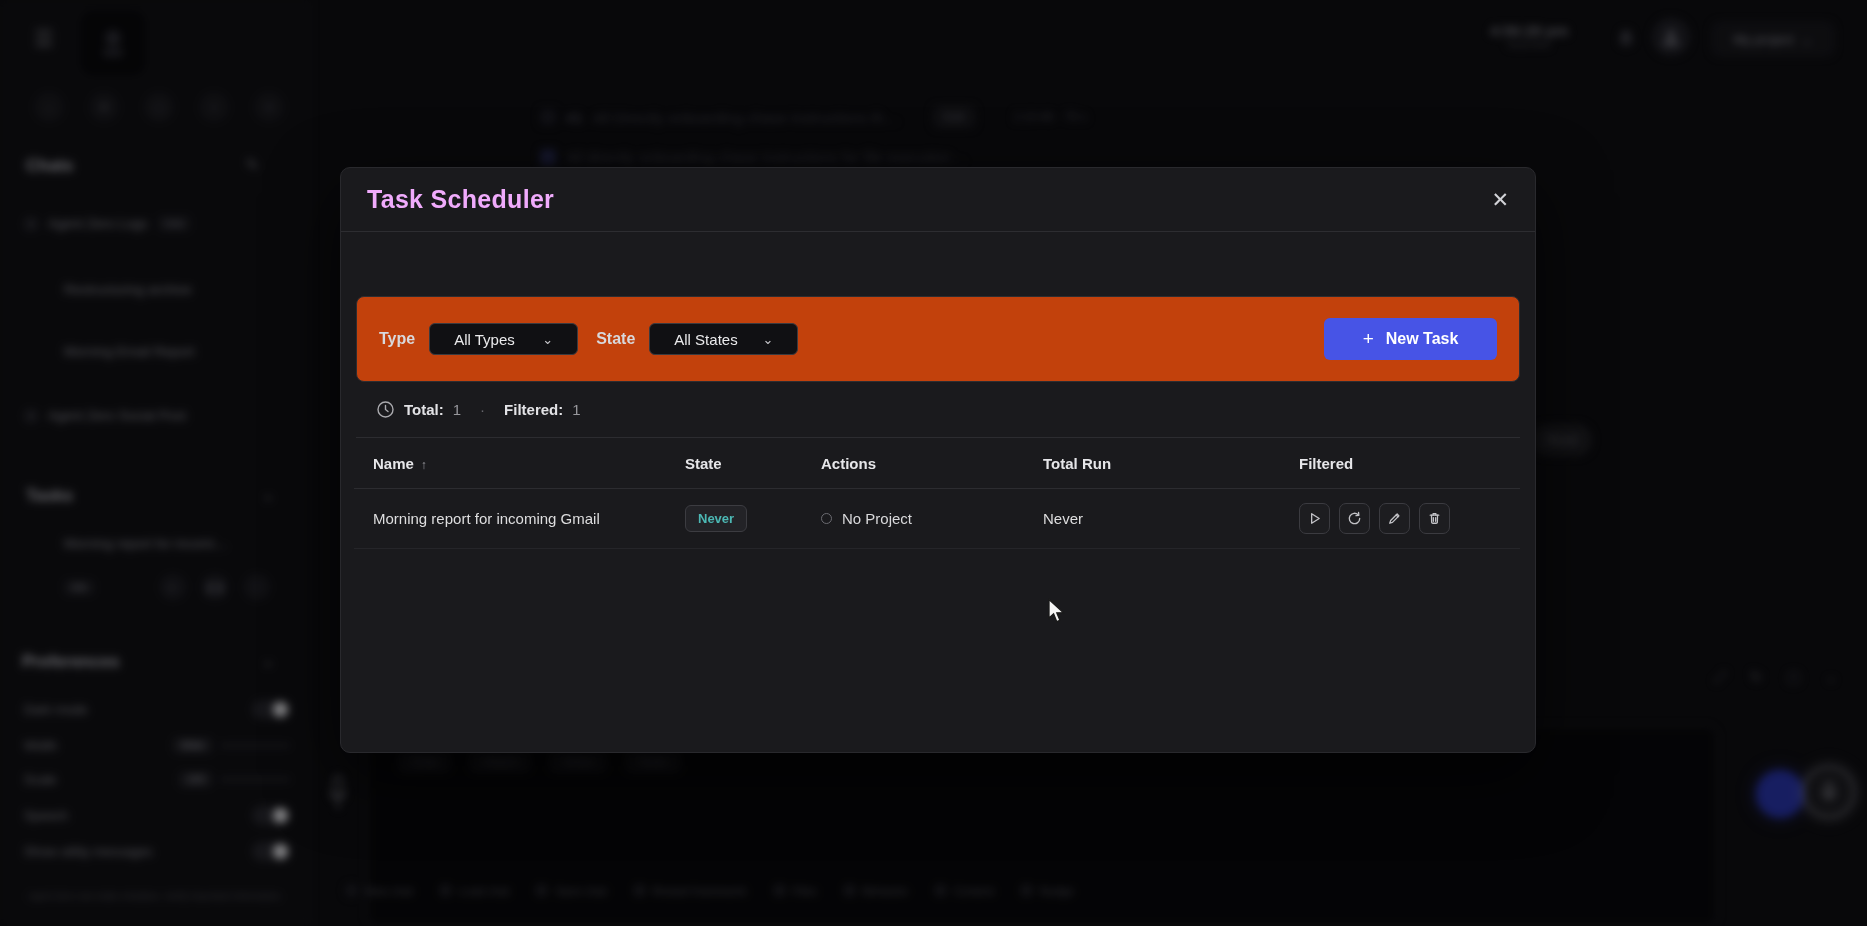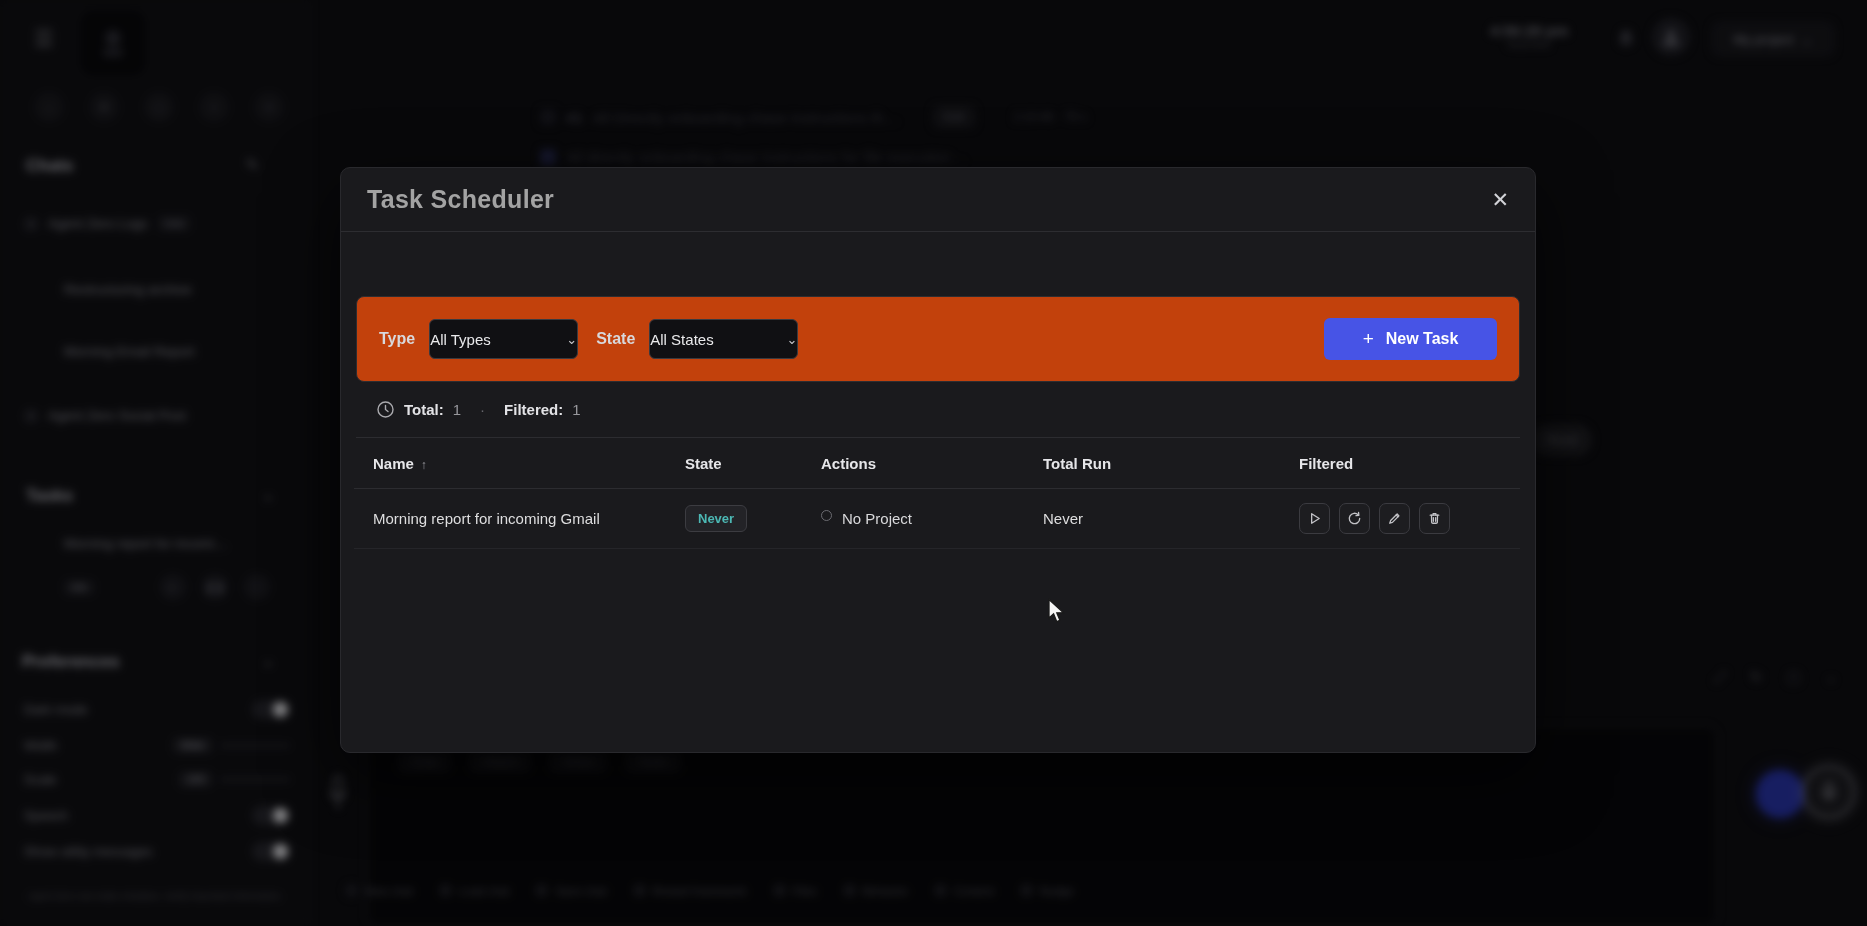--- a/index.html
+++ b/index.html
@@ -56,42 +56,42 @@
 
   .footer-bar { position:absolute; left:345px; top:884px; display:flex; gap:26px; }
   .footer-chip { display:flex; align-items:center; gap:7px; font-size:11.5px; color:#56565e; }
   .footer-chip .fi { width:13px; height:13px; border-radius:50%; background:#1e1e23; }
 
   .dim { position:absolute; inset:0; background:rgba(4,4,7,0.45); }
 
   
   .modal { position:absolute; left:340px; top:167px; width:1196px; height:586px; background:#1a1a1d; border:1px solid #29292d; border-radius:10px; box-shadow:0 24px 70px rgba(0,0,0,.65); }
   .modal-header { position:absolute; left:0; top:0; right:0; height:64px; border-bottom:1px solid #2d2d31; display:flex; align-items:center; padding:0 26px; }
-  .modal-title { font-size:25px; font-weight:bold; letter-spacing:.3px; color:#a3a3a3; }
+  .modal-title { font-size:25px; font-weight:bold; letter-spacing:.3px; color:#f0abfc; }
   .modal-close { margin-left:auto; font-size:21px; color:#d2d3d7; cursor:pointer; line-height:1; }
   .modal-subtitle { position:absolute; left:17px; top:84px; font-size:17px; color:#ebebed; }
 
   .filter-card { position:absolute; left:15px; right:15px; top:128px; height:86px; background:#c2410c; border:1px solid #2d2d31; border-radius:8px; display:flex; align-items:center; padding:0 22px; gap:14px; }
   .filter-label { font-size:16px; font-weight:bold; color:#d8d8dc; }
-  .select-box { width:149px; height:40px; background:#101013; border:1px solid #3a3a3f; border-radius:6px; display:flex; align-items:center; padding:0 0; font-size:15px; color:#eaeaec;text-align:center; }
+  .select-box { width:149px; height:32px; background:#101013; border:1px solid #3a3a3f; border-radius:6px; display:flex; align-items:center; padding:0 24px; font-size:15px; color:#eaeaec;text-align:center; }
   .select-box .chev { margin-left:auto; font-size:13px; color:#c9c9cd; }
   .new-task-btn { margin-left:auto; width:173px; height:42px; background:#4754e6; border:none; border-radius:6px; color:#ffffff; font-size:16px; font-weight:bold; display:flex; align-items:center; justify-content:center; gap:12px; cursor:pointer; font-family:"Liberation Sans", sans-serif; }
   .new-task-btn .plus { font-size:19px; font-weight:normal; }
 
   .stats-row { position:absolute; left:15px; right:15px; top:214px; height:56px; border-bottom:1px solid #2c2c30; display:flex; align-items:center; padding-left:20px; gap:9px; font-size:15px; }
   .stats-row .lab { font-weight:bold; color:#e3e3e6; }
   .stats-row .val { color:#97979c; }
   .stats-row .sep { color:#66666c; margin:0 10px; }
 
   .tbl-head, .tbl-row { position:absolute; left:13px; right:15px; display:grid; grid-template-columns:312px 136px 222px 256px 1fr; align-items:center; padding-left:19px; }
   .tbl-head { top:270px; height:51px; border-bottom:1px solid #2c2c30; font-size:15px; font-weight:bold; color:#e6e6e9; }
   .tbl-head .arrow { font-weight:normal; font-size:12px; color:#9b9ba1; margin-left:7px; }
   .tbl-row { top:321px; height:60px; border-bottom:1px solid #252529; font-size:15px; color:#dededf; }
   .state-badge { display:inline-block; justify-self:start; padding:5px 12px; border:1px solid #3c3c41; background:#232327; border-radius:6px; color:#4cb8b4; font-size:13px; font-weight:bold; }
-  .proj-cell { display:flex; gap:10px; color:#d9d9db; }
+  .proj-cell { display:flex; align-items:center; gap:10px; color:#d9d9db; }
   .proj-circle { width:11px; height:11px; border-radius:50%; border:1.5px solid #6b6b71; }
   .actions-cell { display:flex; gap:9px; }
   .act-btn { width:31px; height:31px; border:1px solid #3b3b40; background:#1d1d20; border-radius:7px; display:flex; align-items:center; justify-content:center; cursor:pointer; padding:0; }
   .act-btn svg { stroke:#c3c3c7; fill:none; stroke-width:1.4; stroke-linecap:round; stroke-linejoin:round; }
 
   .cursor { position:absolute; left:1046px; top:598px; }
 </style>
 </head>
 <body>
 

